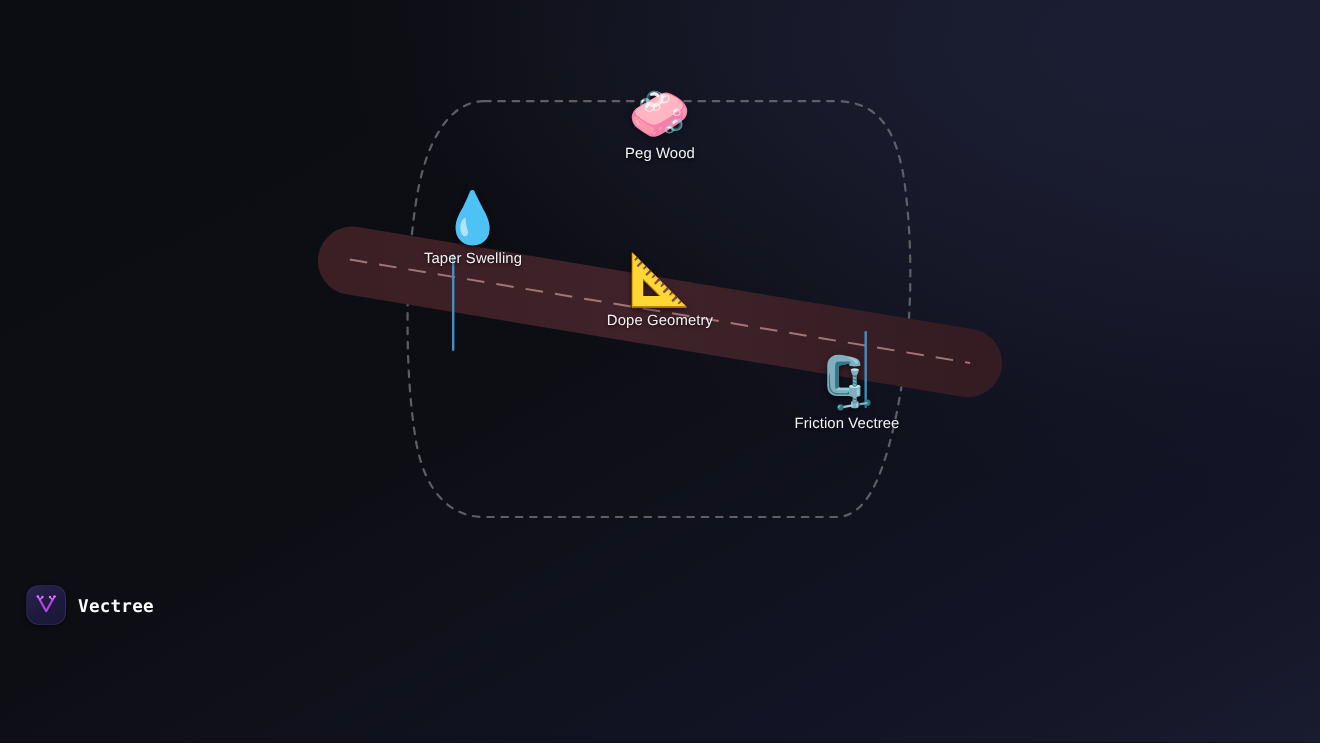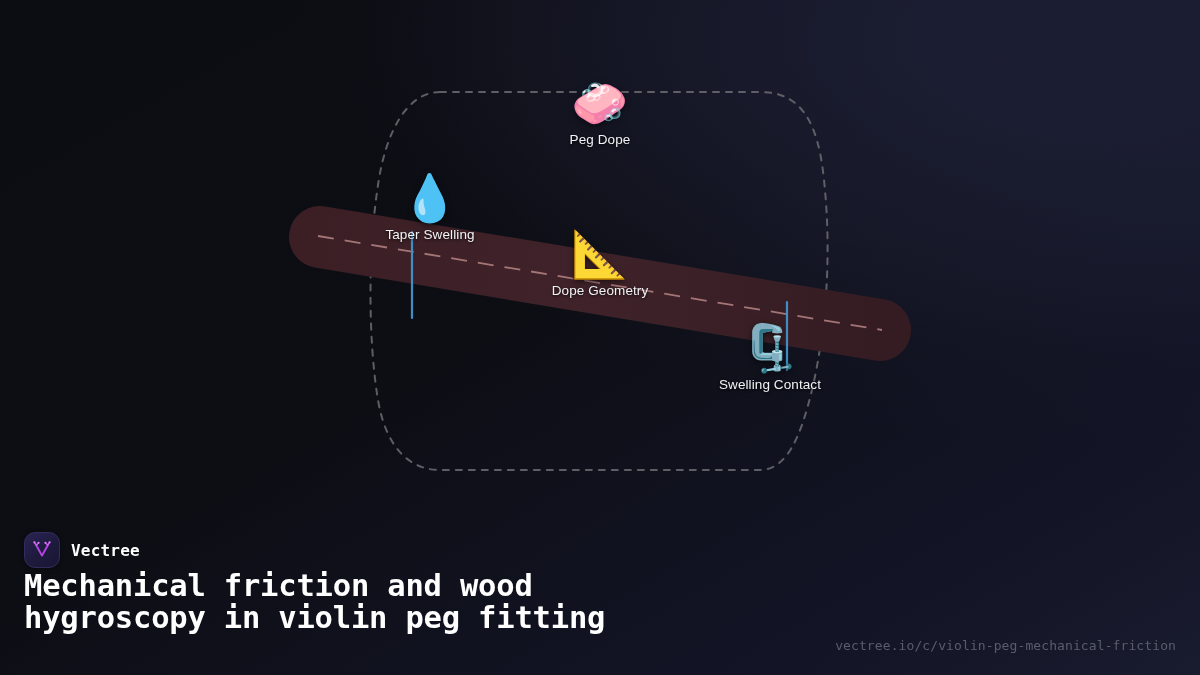--- a/index.html
+++ b/index.html
@@ -149,36 +149,36 @@
 
       <line x1="318" y1="236" x2="882" y2="330" stroke="#b07f80" stroke-width="1.8" stroke-dasharray="16 11" stroke-linecap="butt" opacity="0.9"></line>
 
       <line x1="412" y1="232" x2="412" y2="318" stroke="#3f8fc6" stroke-width="2.2" stroke-linecap="round"></line>
       <line x1="787" y1="302" x2="787" y2="370" stroke="#3f8fc6" stroke-width="2.2" stroke-linecap="round"></line>
 
     </svg>
 
     <div class="node" style="left:600px; top:80px;">
       <span class="emoji" style="font-size:46px;">🧼</span>
-      <span class="node-label">Peg Dope</span>
+      <span class="node-label">Peg Wood</span>
     </div>
 
     <div class="node" style="left:430px; top:175px;">
       <span class="emoji" style="font-size:46px;">💧</span>
       <span class="node-label">Taper Swelling</span>
     </div>
 
     <div class="node" style="left:600px; top:231px;">
       <span class="emoji" style="font-size:46px;">📐</span>
       <span class="node-label">Dope Geometry</span>
     </div>
 
     <div class="node" style="left:770px; top:325px;">
       <span class="emoji" style="font-size:46px;">🗜️</span>
-      <span class="node-label">Swelling Contact</span>
+      <span class="node-label">Friction Vectree</span>
     </div>
 
   </div>
 
   <div class="footer">
 
     <div class="brand">
       <span class="brand-mark">
         <svg width="22" height="22" viewBox="0 0 22 22" aria-hidden="true">
           <path d="M5.2 6.2 L11 16.6 L16.8 6.2" fill="none" stroke="#b844e6" stroke-width="1.9" stroke-linecap="round" stroke-linejoin="round"></path>
@@ -186,22 +186,17 @@
           <path d="M16.8 6.2 L18.4 3.6 M16.8 6.2 L14.6 4.0" fill="none" stroke="#d05cf2" stroke-width="1.5" stroke-linecap="round"></path>
           <circle cx="3.4" cy="3.3" r="1.15" fill="#e07bff"></circle>
           <circle cx="7.6" cy="3.7" r="1.05" fill="#e07bff"></circle>
           <circle cx="18.6" cy="3.3" r="1.15" fill="#e07bff"></circle>
           <circle cx="14.4" cy="3.7" r="1.05" fill="#e07bff"></circle>
         </svg>
       </span>
       <span class="brand-name">Vectree</span>
     </div>
 
-    <div class="headline">
-      <div>Mechanical friction and wood</div>
-      <div>hygroscopy in violin peg fitting</div>
-    </div>
-
-    <div class="source-url">vectree.io/c/violin-peg-mechanical-friction</div>
+
 
   </div>
 
 </div>
 
 </body></html>

